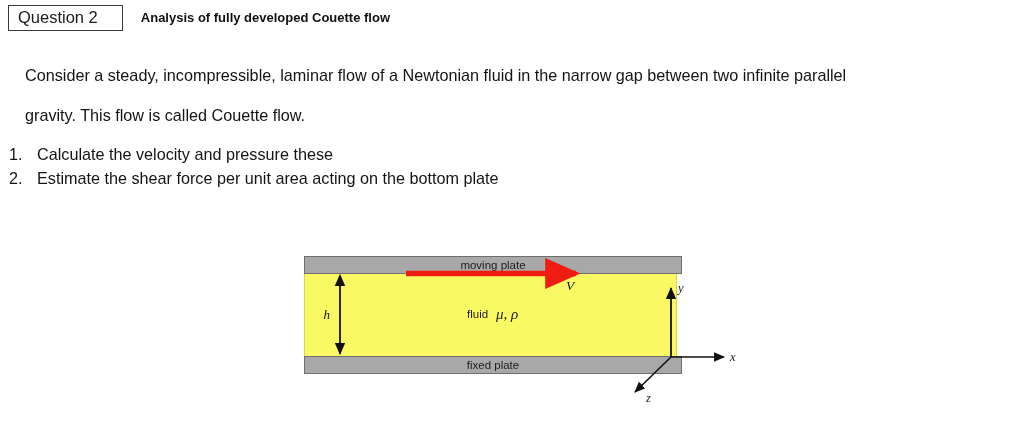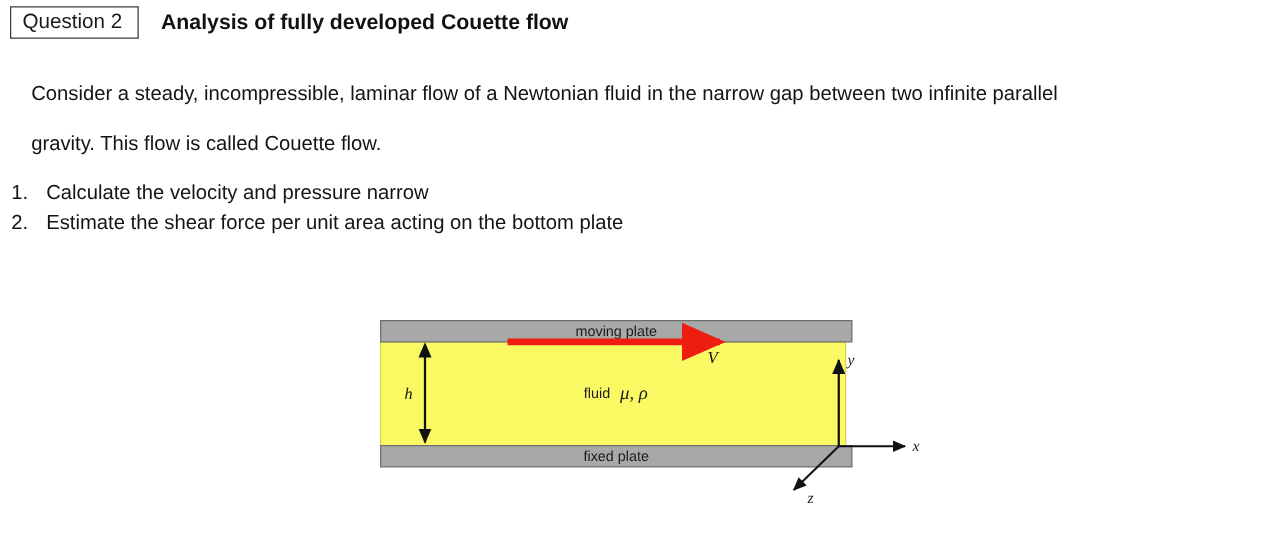--- a/index.html
+++ b/index.html
@@ -19,30 +19,30 @@
   
   #header {
     position: absolute;
     left: 8px;
     top: 5px;
     display: flex;
     align-items: center;
   }
   #question-badge {
     border: 1px solid #3a3a3a;
-    padding: 2px 12px 3px 9px;
+    padding: 2px 24px 3px 9px;
     font-size: 16.5px;
     line-height: 1.15;
     color: #1a1a1a;
     background: #ffffff;
     white-space: nowrap;
   }
   #question-title {
     margin-left: 18px;
-    font-size: 17px;
+    font-size: 13px;
     font-weight: bold;
     color: #111111;
     white-space: nowrap;
   }
 
   
   #prompt-body {
     position: absolute;
     left: 9px;
     top: 48px;
@@ -131,21 +131,21 @@
 </div>
 
 <div id="prompt-body">
   <p>Consider a steady, incompressible, laminar flow of a Newtonian fluid in the narrow gap between two infinite parallel</p>
   <p>gravity. This flow is called Couette flow.</p>
 </div>
 
 <div id="task-list">
   <div class="task-item">
     <span class="task-num">1.</span>
-    <span class="task-text">Calculate the velocity and pressure narrow</span>
+    <span class="task-text">Calculate the velocity and pressure these</span>
   </div>
   <div class="task-item">
     <span class="task-num">2.</span>
     <span class="task-text">Estimate the shear force per unit area acting on the bottom plate</span>
   </div>
 </div>
 
 <div id="diagram">
   <svg width="470" height="180" viewBox="0 0 470 180" xmlns="http://www.w3.org/2000/svg">
 

